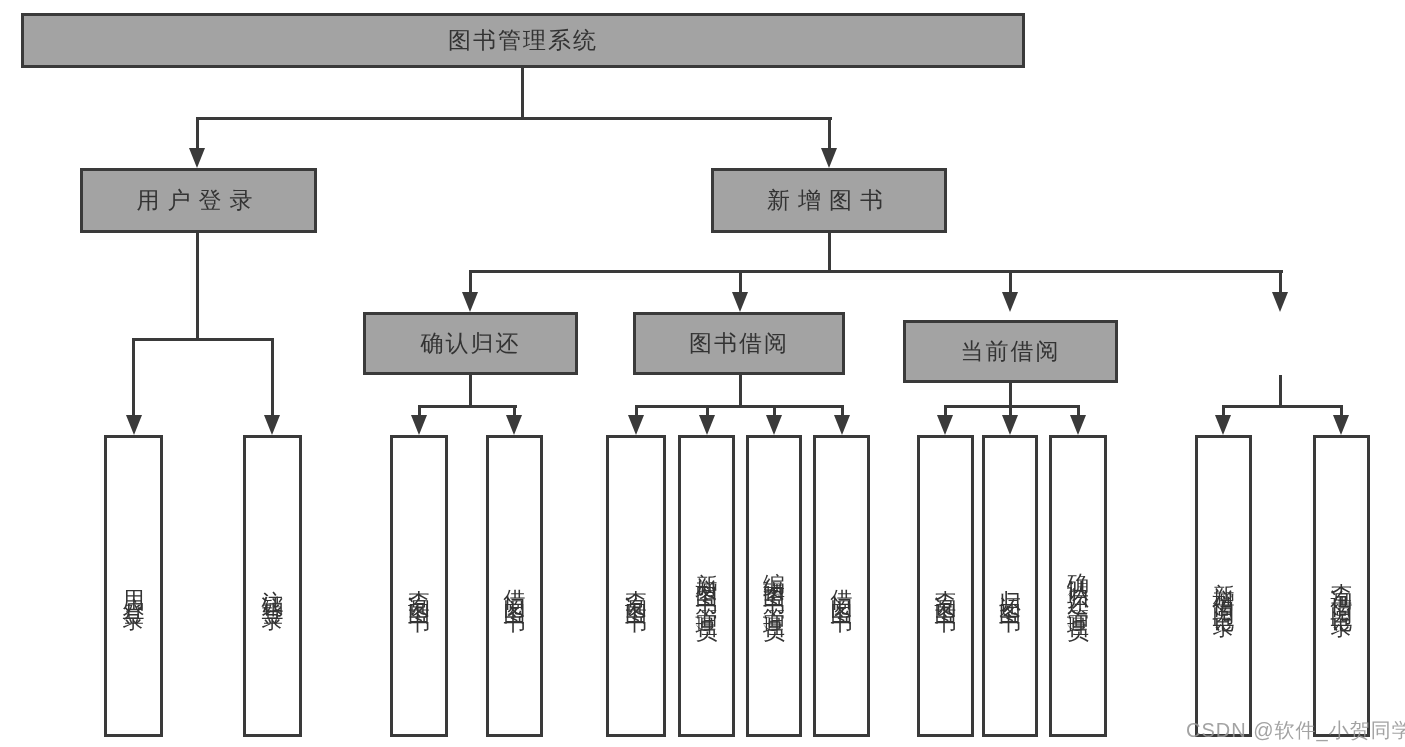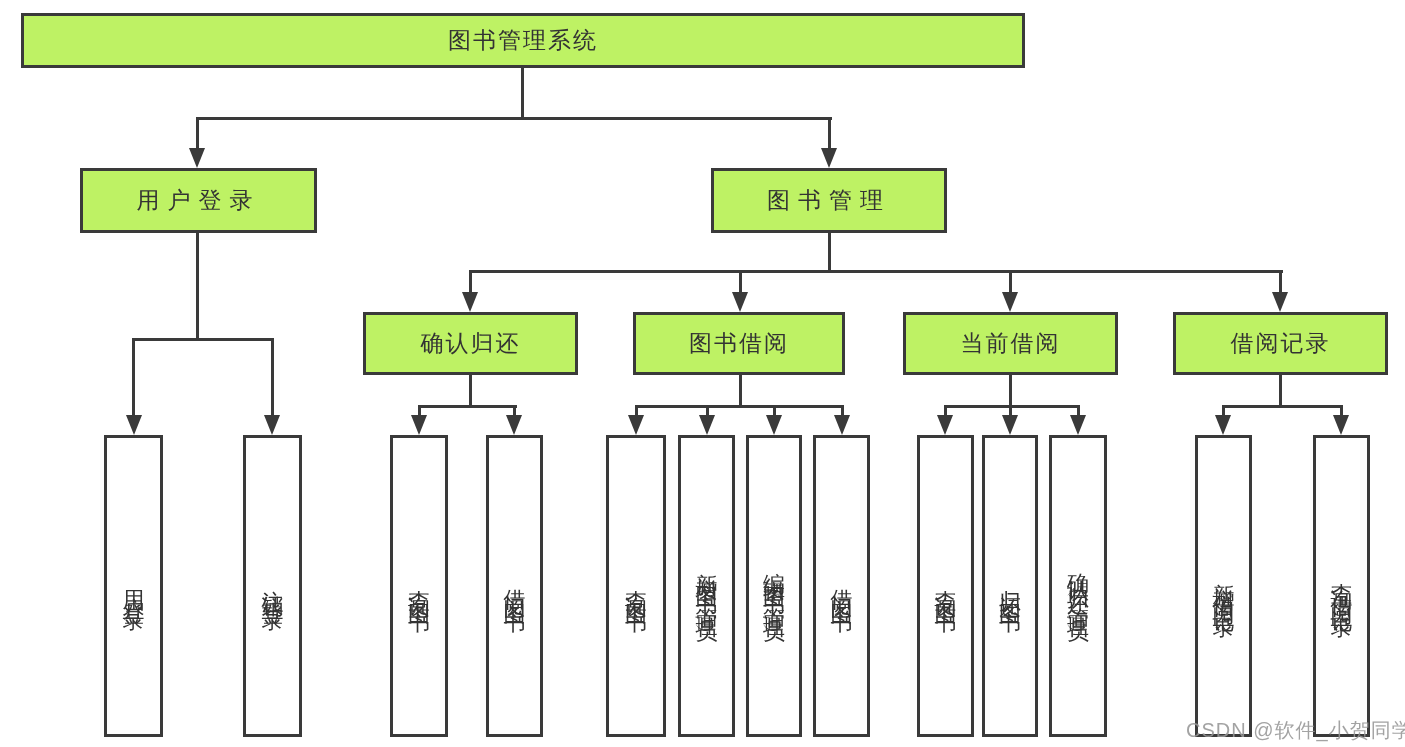--- a/index.html
+++ b/index.html
@@ -8,21 +8,21 @@
     width: 1405px;
     height: 747px;
     background: #ffffff;
     font-family: "Liberation Sans", "DejaVu Sans", sans-serif;
     overflow: hidden;
   }
   .box {
     position: absolute;
     box-sizing: border-box;
     border: 3px solid #3a3a3a;
-    background: #bef264;
+    background: #a3a3a3;
     display: flex;
     align-items: center;
     justify-content: center;
     color: #333333;
     font-size: 23px;
     letter-spacing: 2px;
     z-index: 2;
   }
   .vbox {
     position: absolute;
@@ -83,21 +83,21 @@
   <div class="line" style="left:196px;top:117px;width:636px;height:3px"></div>
   <div class="line" style="left:196px;top:117px;width:3px;height:33px"></div>
   <div class="line" style="left:828px;top:117px;width:3px;height:33px"></div>
   <div class="arrow" style="left:189px;top:148px"></div>
   <div class="arrow" style="left:821px;top:148px"></div>
 
   <div class="box" style="left:80px;top:168px;width:237px;height:65px;letter-spacing:8px">
     <span>用户登录</span>
   </div>
   <div class="box" style="left:711px;top:168px;width:236px;height:65px;letter-spacing:8px">
-    <span>图书管理</span>
+    <span>新增图书</span>
   </div>
 
   <div class="line" style="left:196px;top:233px;width:3px;height:106px"></div>
   <div class="line" style="left:132px;top:338px;width:142px;height:3px"></div>
   <div class="line" style="left:132px;top:338px;width:3px;height:80px"></div>
   <div class="line" style="left:271px;top:338px;width:3px;height:80px"></div>
   <div class="arrow" style="left:126px;top:415px"></div>
   <div class="arrow" style="left:264px;top:415px"></div>
 
   <div class="line" style="left:828px;top:233px;width:3px;height:39px"></div>
@@ -110,25 +110,22 @@
   <div class="arrow" style="left:732px;top:292px"></div>
   <div class="arrow" style="left:1002px;top:292px"></div>
   <div class="arrow" style="left:1272px;top:292px"></div>
 
   <div class="box" style="left:363px;top:312px;width:215px;height:63px">
     <span>确认归还</span>
   </div>
   <div class="box" style="left:633px;top:312px;width:212px;height:63px">
     <span>图书借阅</span>
   </div>
-  <div class="box" style="left:903px;top:312px;width:215px;height:63px">
+  <div class="box" style="left:903px;top:320px;width:215px;height:63px">
     <span>当前借阅</span>
-  </div>
-  <div class="box" style="left:1173px;top:312px;width:215px;height:63px">
-    <span>借阅记录</span>
   </div>
 
   <div class="line" style="left:469px;top:375px;width:3px;height:32px"></div>
   <div class="line" style="left:739px;top:375px;width:3px;height:32px"></div>
   <div class="line" style="left:1009px;top:375px;width:3px;height:32px"></div>
   <div class="line" style="left:1279px;top:375px;width:3px;height:32px"></div>
 
   <div class="line" style="left:418px;top:405px;width:99px;height:3px"></div>
   <div class="line" style="left:635px;top:405px;width:208px;height:3px"></div>
   <div class="line" style="left:944px;top:405px;width:136px;height:3px"></div>

